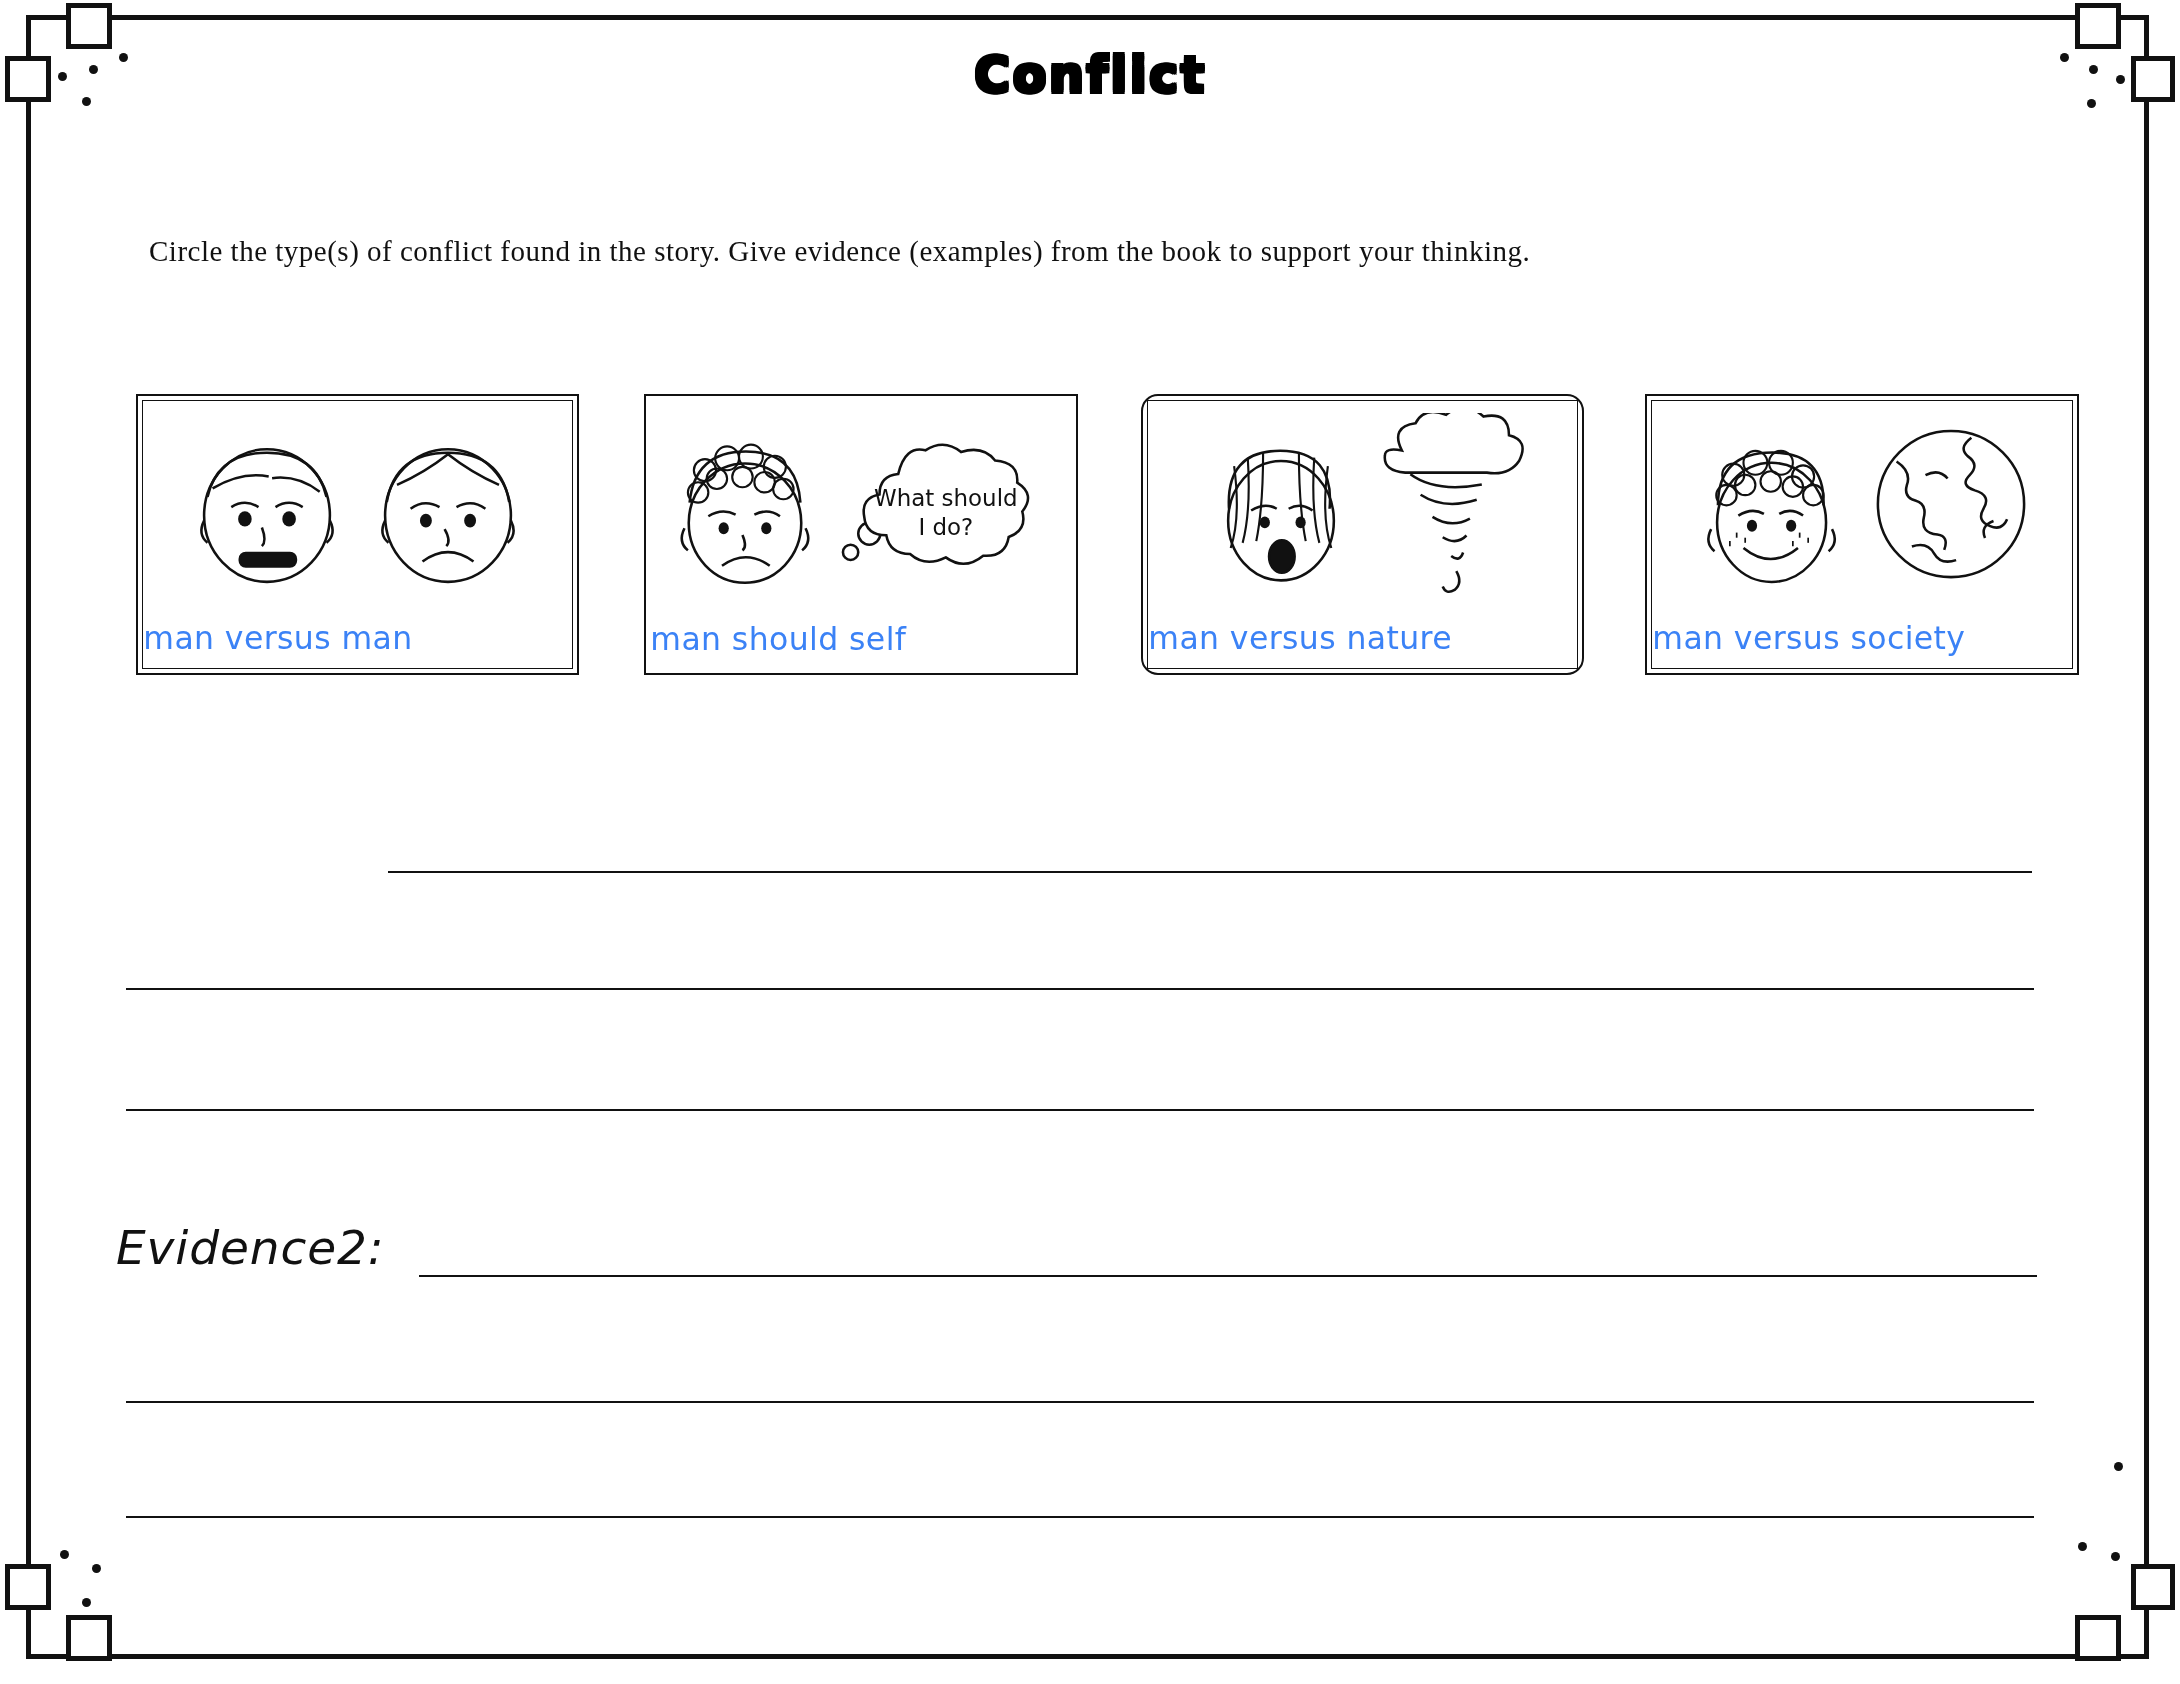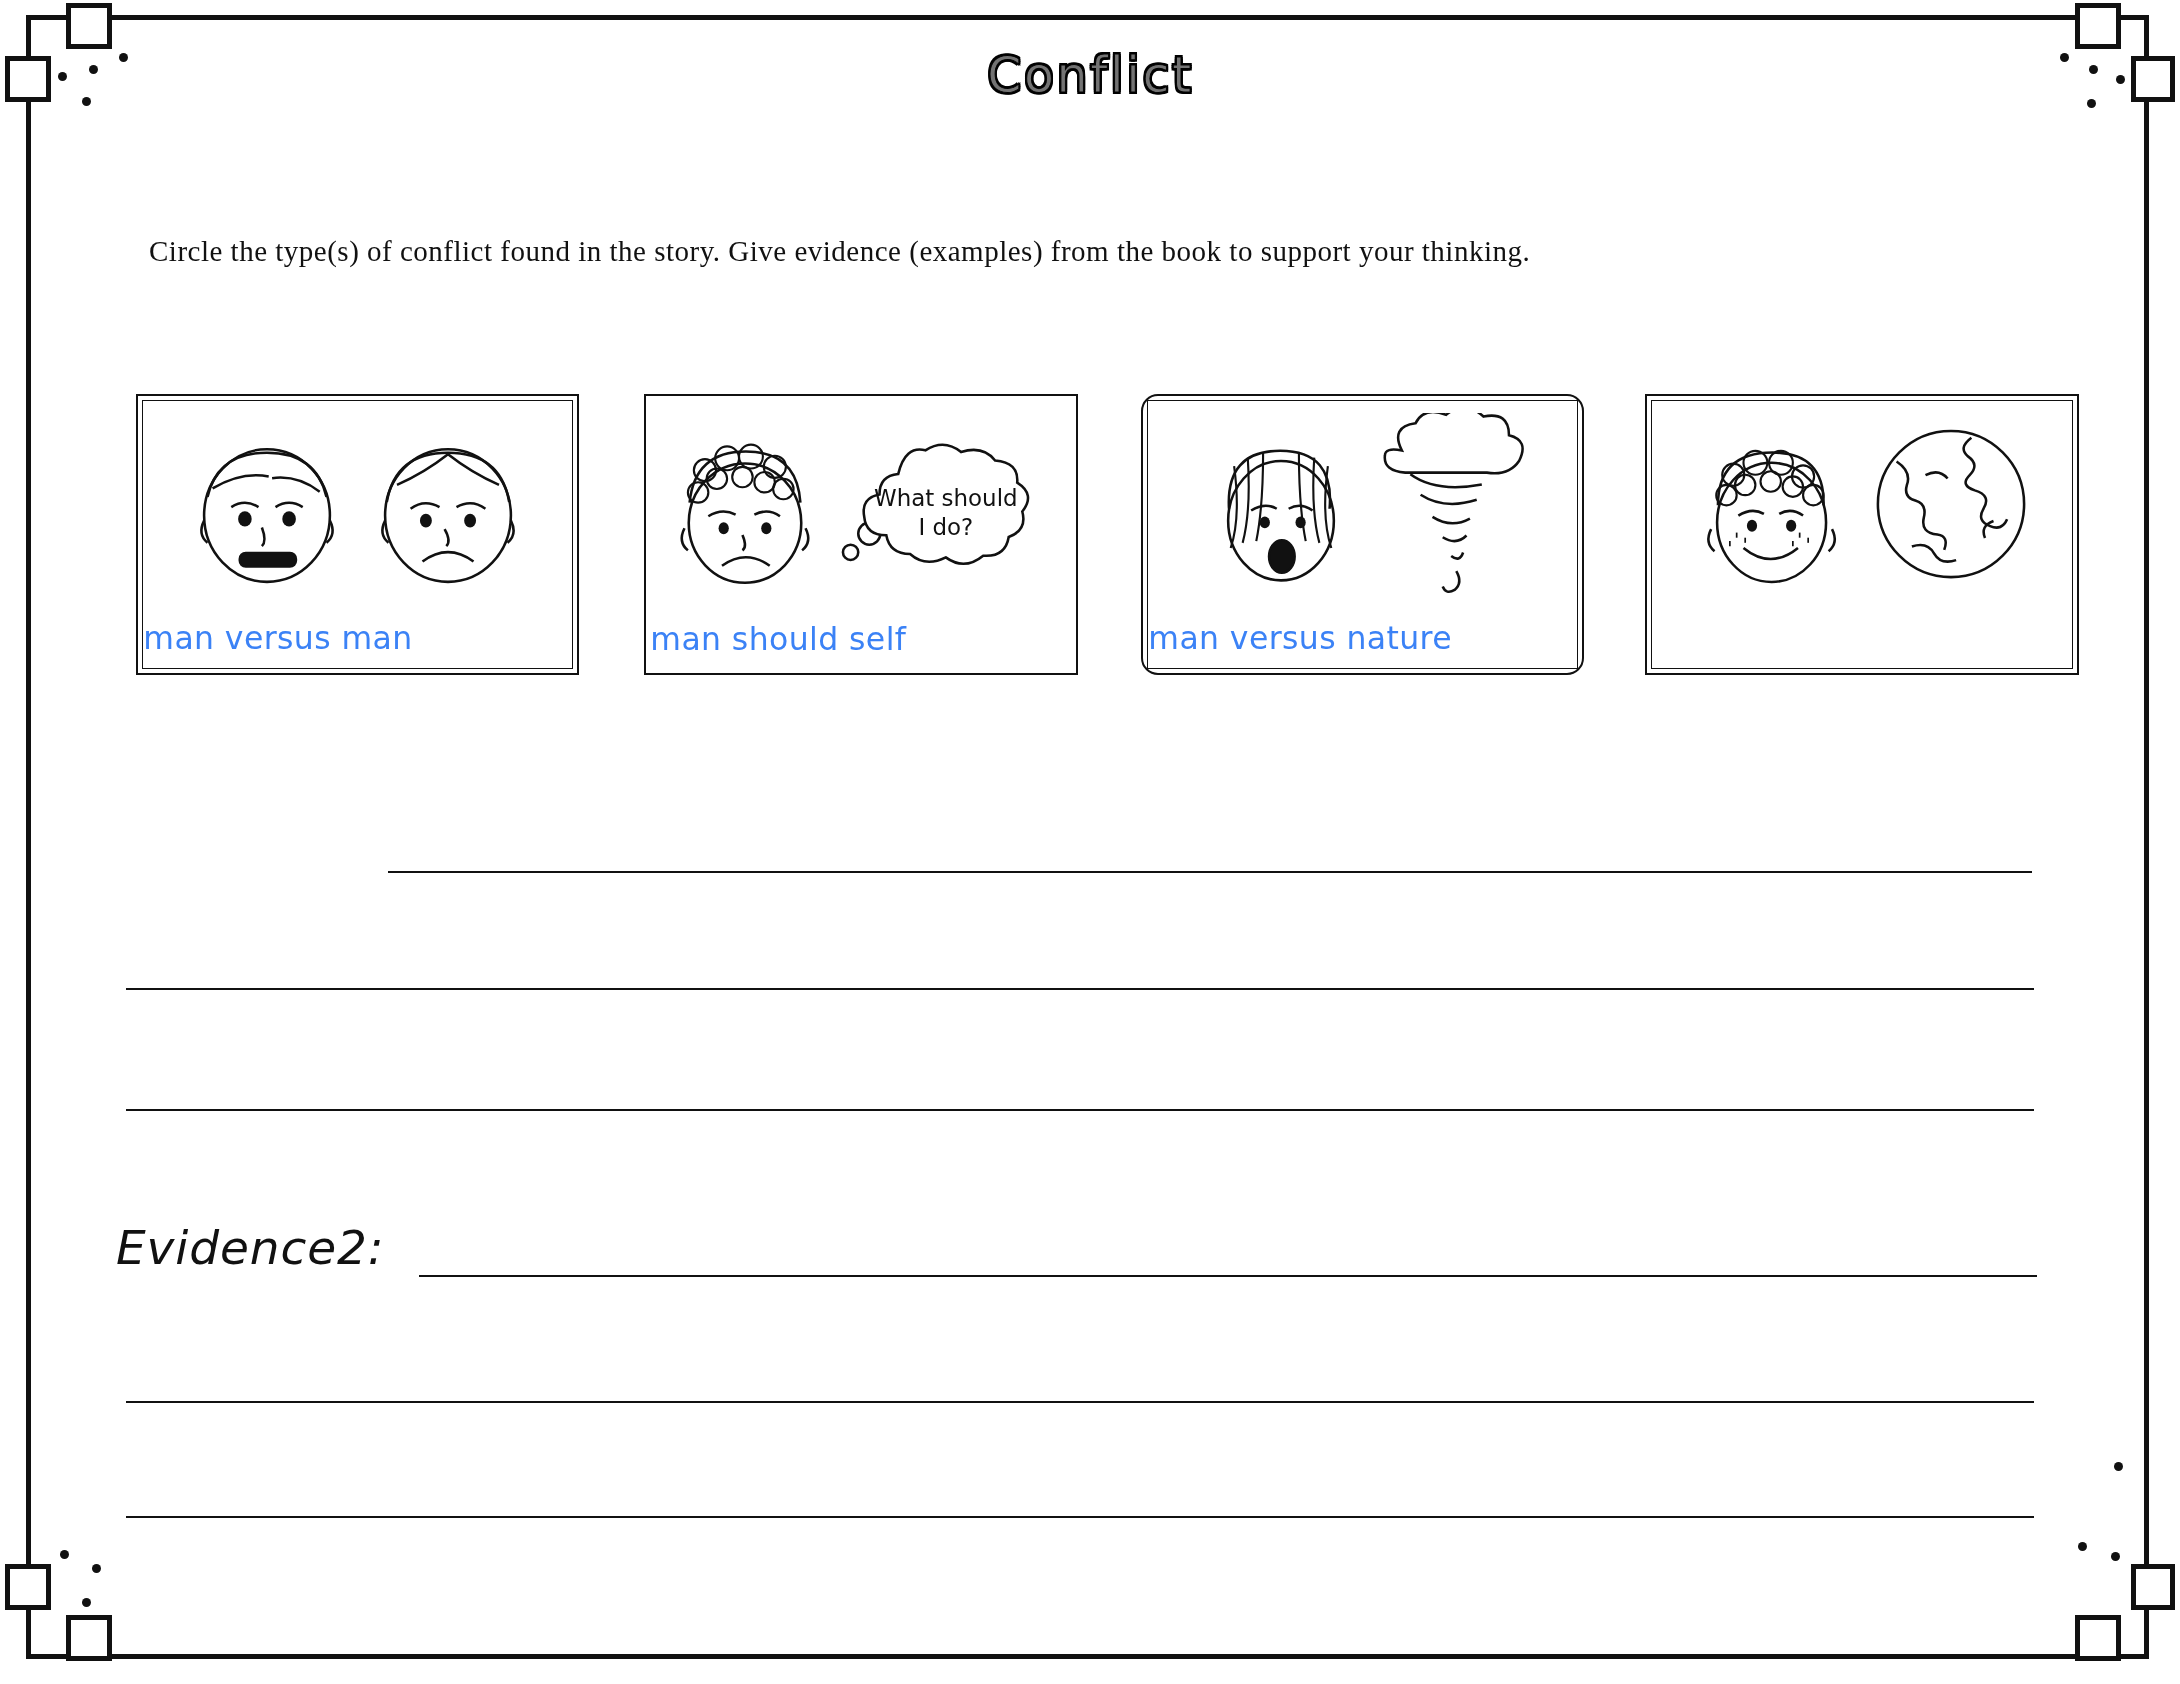--- a/index.html
+++ b/index.html
@@ -51,25 +51,25 @@
   }
 
   
   .title {
     position: absolute;
     left: 0;
     top: 47px;
     width: 2181px;
     text-align: center;
     font-family: "DejaVu Sans", sans-serif;
-    font-weight: normal;
+    font-weight: bold;
     font-size: 49px;
     letter-spacing: 2.6px;
     -webkit-text-stroke: 0.9px #000;
-    color: #737373;
+    color: #000000;
     text-shadow:
       1.7px 0 0 #000, -1.7px 0 0 #000, 0 1.7px 0 #000, 0 -1.7px 0 #000,
       1.7px 1.7px 0 #000, -1.7px -1.7px 0 #000, 1.7px -1.7px 0 #000, -1.7px 1.7px 0 #000;
   }
 
   
   .instructions {
     position: absolute;
     left: 149px;
     top: 232px;
@@ -359,20 +359,21 @@
             <g fill="none" stroke="#111" stroke-width="3">
               <circle cx="100" cy="100" r="86"></circle>
               <path d="M36 50 q18 12 12 28 q-4 14 10 18 q14 4 10 20 q-4 18 16 20 q14 2 8 18"></path>
               <path d="M124 22 q-16 12 -4 22 q14 10 2 22 q-12 12 6 18 q20 6 10 22 q-8 14 8 20 q14 6 20 -8"></path>
               <path d="M54 150 q18 -6 26 8 q8 14 26 8"></path>
               <path d="M150 120 q-16 6 -10 20"></path>
               <path d="M70 66 q16 -8 26 4"></path>
             </g>
           </svg>
         </div>
+        <div class="card-label">man versus society</div>
       </div>
     </div>
   </div>
 
   <div class="rule" style="left:388px;  top:871px; width:1644px;"></div>
   <div class="rule" style="left:126px;  top:988px; width:1908px;"></div>
   <div class="rule" style="left:126px;  top:1109px; width:1908px;"></div>
 
   <div class="ev-label" style="left:116px; top:1220px;font-style:italic;">Evidence2:</div>
   <div class="rule" style="left:419px;  top:1275px; width:1618px;"></div>

